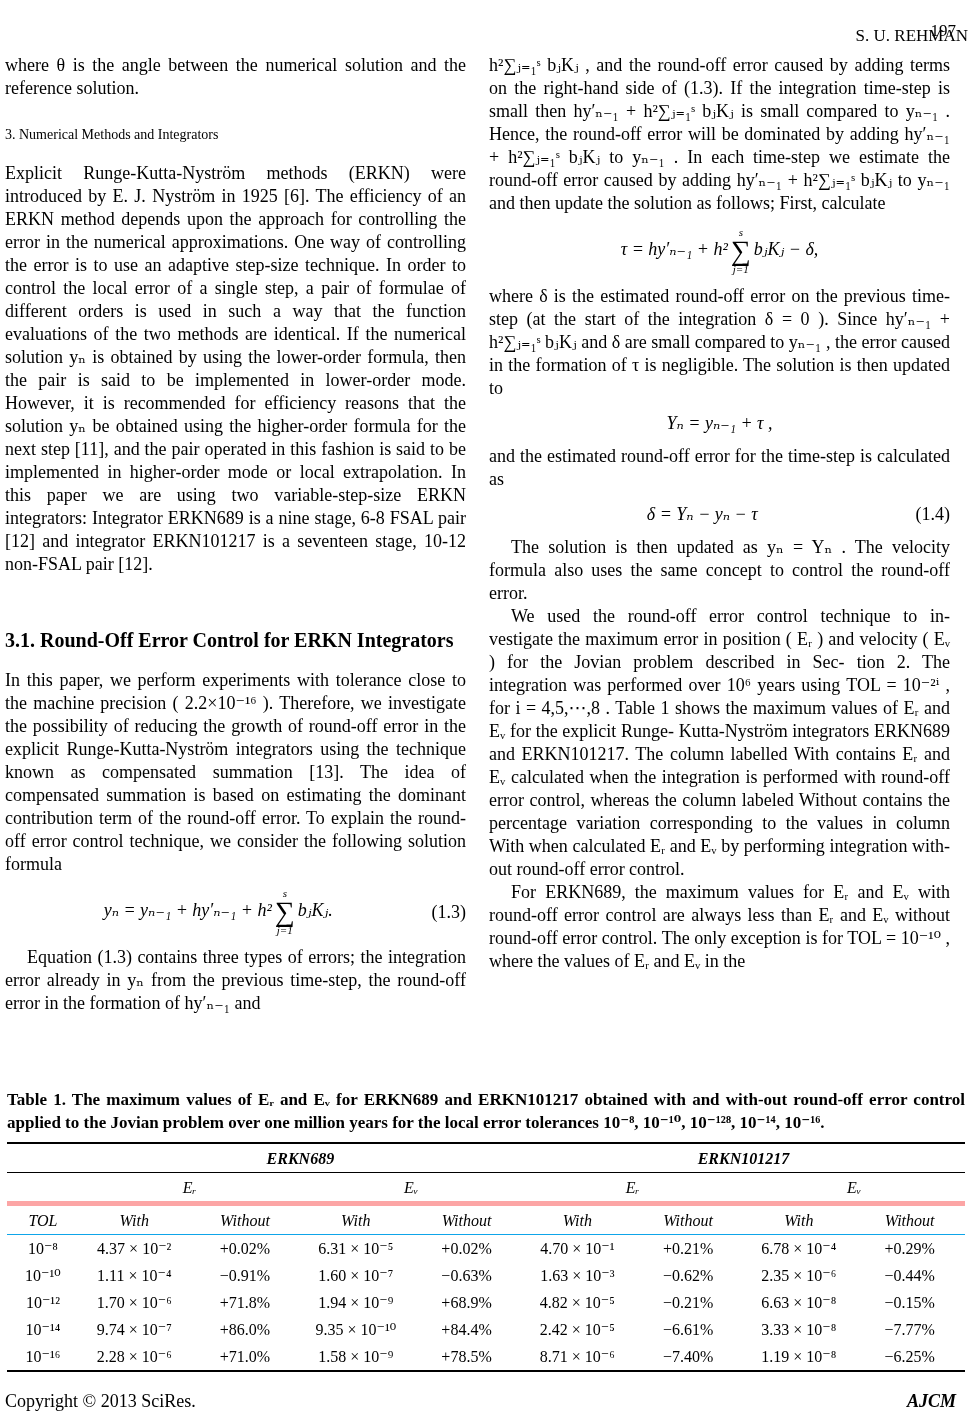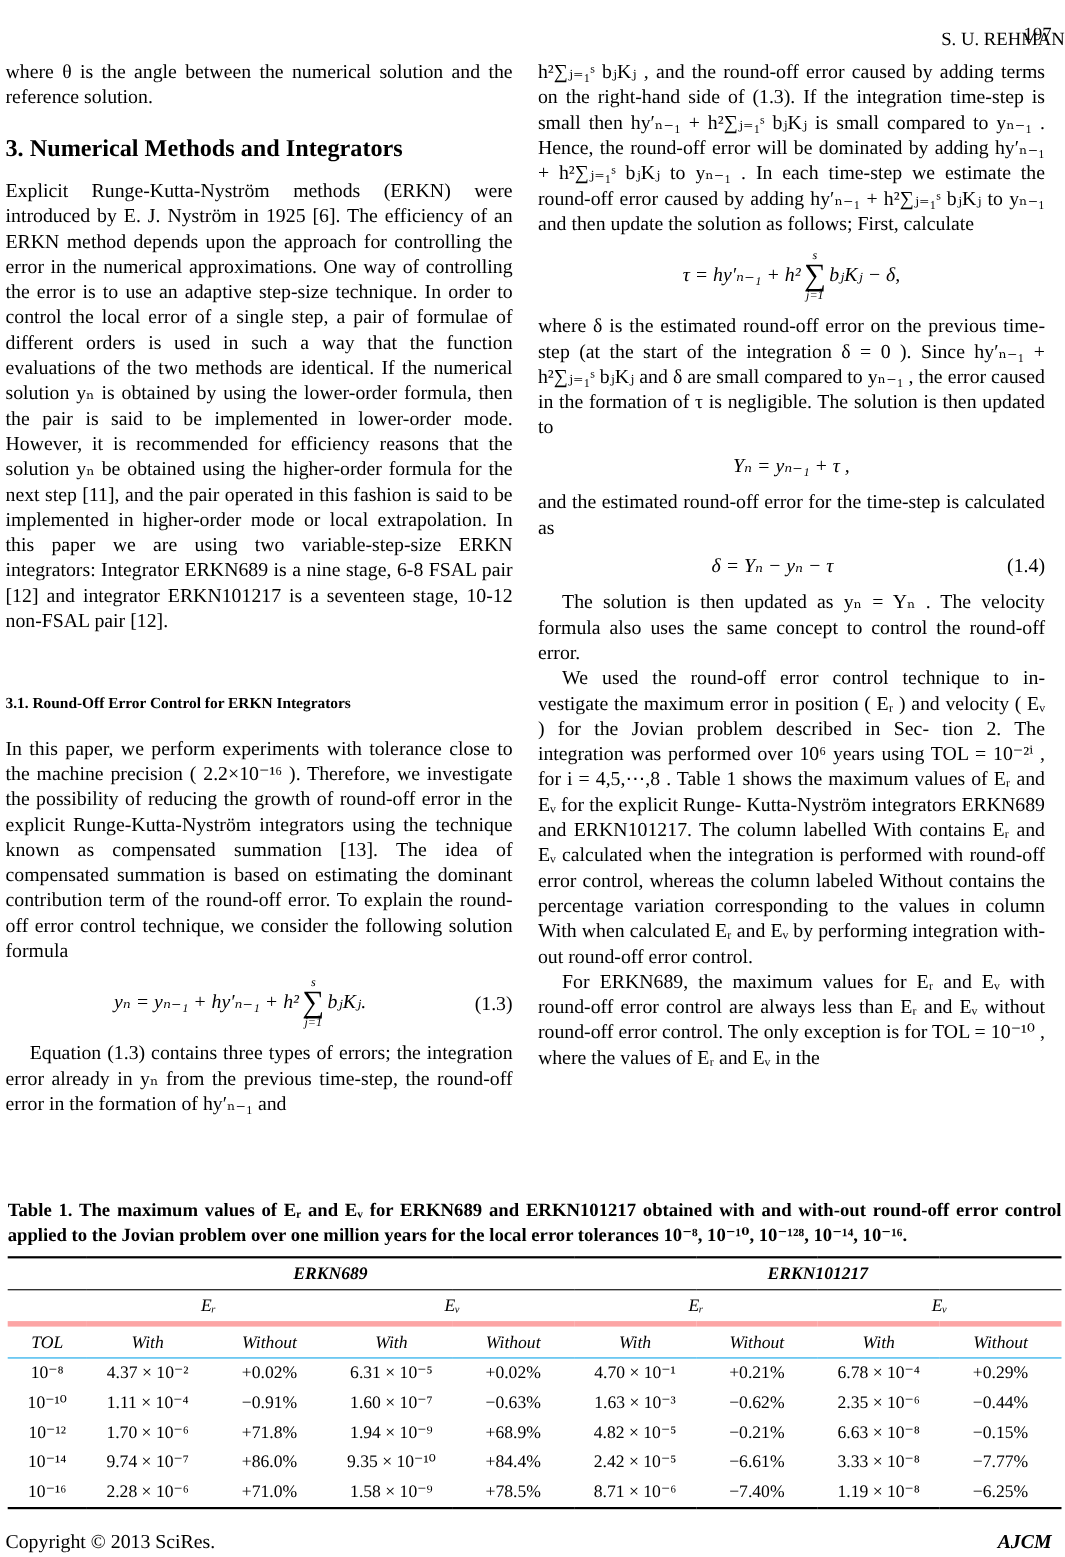--- a/index.html
+++ b/index.html
@@ -8,22 +8,22 @@
     font-family:"Liberation Serif","DejaVu Serif","DejaVu Sans",serif;
     font-size:18px;line-height:23px;overflow:hidden;
   }
   .running-head{position:absolute;top:3px;left:0;width:100%;height:24px;font-size:17px;}
   .running-author{position:absolute;left:0;width:100%;text-align:right;margin-top:21px;}
   .running-page{position:absolute;right:12px;top:0;margin-top:16px;}
   .columns{position:absolute;top:54px;left:5px;width:958px;height:1032px;display:flex;gap:23px;overflow:hidden;}
   .col{width:461px;}
   .col p{margin:0;text-align:justify;}
   p.indent{text-indent:22px;}
-  h2.sec{font-size:22px;line-height:26px;margin:22px 0 14px 0;font-weight:bold;}
-  h3.subsec{font-size:14px;line-height:25px;margin:52px 0 16px 0;font-weight:bold;padding-left:40px;text-indent:-40px;}
+  h2.sec{font-size:14px;line-height:26px;margin:22px 0 14px 0;font-weight:normal;}
+  h3.subsec{font-size:20px;line-height:25px;margin:52px 0 16px 0;font-weight:bold;padding-left:40px;text-indent:-40px;}
   .equation{display:flex;align-items:center;margin:12px 0 10px 0;}
   .eq-main{flex:1;text-align:center;font-style:italic;}
   .eq-num{font-style:normal;}
   .bigsum{display:inline-flex;flex-direction:column;align-items:center;vertical-align:middle;margin:0 3px;line-height:1;}
   .bigsum .stop{font-size:11px;font-style:italic;line-height:11px;}
   .bigsum .sigma{font-size:28px;line-height:26px;font-style:normal;}
   .bigsum .sbot{font-size:11px;font-style:italic;line-height:11px;}
   .table-block{position:absolute;top:1088px;left:7px;width:958px;}
   .table-caption{font-weight:bold;font-size:17px;line-height:23px;text-align:justify;margin:0 0 8px 0;}
   table.data{width:100%;border-collapse:collapse;border-top:2px solid #000;border-bottom:2px solid #000;font-size:16px;}

